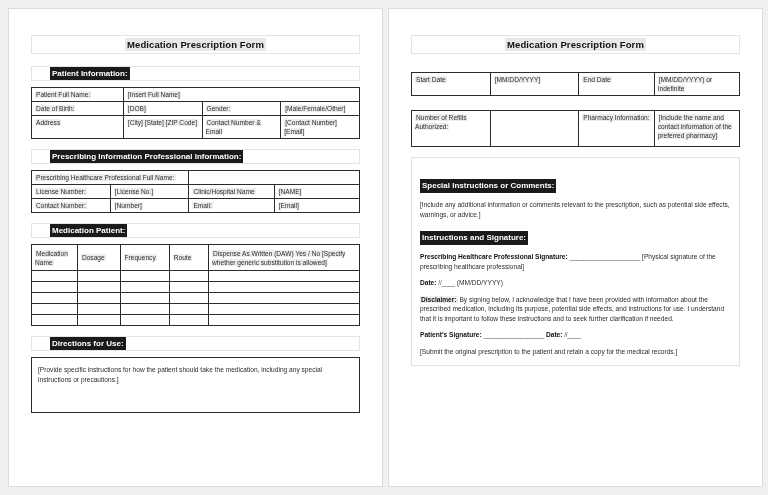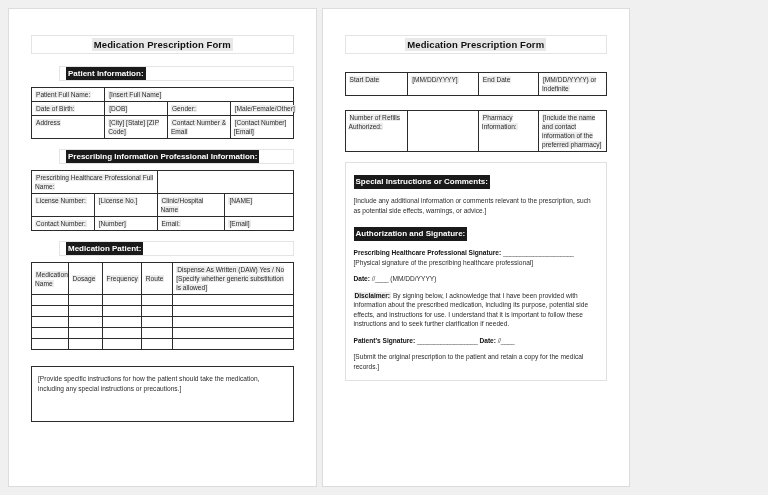--- a/index.html
+++ b/index.html
@@ -1,21 +1,21 @@
 <!DOCTYPE html>
 <html><head>
 <meta charset="utf-8">
 <style>
   html,body{margin:0;padding:0;}
   body{
     width:768px;height:495px;overflow:hidden;
     background:#f0f0f0;
     font-family:"Liberation Sans", sans-serif;
   }
-  .workspace{position:relative;width:630px;height:495px;display:flex;gap:5px;padding:8px 0 0 8px;box-sizing:border-box;}
+  .workspace{position:relative;width:768px;height:495px;display:flex;gap:5px;padding:8px 0 0 8px;box-sizing:border-box;}
   .page{
     background:#ffffff;
     border:1px solid #dcdcdc;
     box-sizing:border-box;
     width:375px;height:479px;
     position:relative;
     overflow:hidden;
   }
   .page-inner{padding:16px 22px 0 22px;}
 
@@ -31,23 +31,22 @@
     background:#e8e8e8;
     padding:1px 2px;
     letter-spacing:.1px;
   }
 
   
   .sec-bar{
     border:1px solid #e4e4e4;
     height:15px;
     display:flex;align-items:center;
-    padding-left:6px;
+    padding-left:18px;
     box-sizing:border-box;
-    margin-left:28px;
   }
   .sec-bar .sec-label{
     font-size:8px;font-weight:bold;color:#ffffff;background:#1a1a1a;
     padding:1px 2px;line-height:11px;white-space:nowrap;
   }
 
   
   table.form{
     border-collapse:collapse;
     width:100%;
@@ -73,21 +72,21 @@
     border:1px solid #2b2b2b;
     min-height:56px;
     padding:7px 6px;
     box-sizing:border-box;
     font-size:6.6px;line-height:9.5px;color:#2c2c2c;
   }
 
   
   .panel{
     border:1px solid #e0e0e0;
-    padding:7px 8px 9px 8px;
+    padding:16px 8px 9px 8px;
     box-sizing:border-box;
   }
   .panel p{margin:0;font-size:6.6px;line-height:9.5px;color:#2c2c2c;}
   .panel .para{margin-top:7px;}
   .hl-dark{font-size:8px;font-weight:bold;color:#fff;background:#1a1a1a;padding:1px 2px;line-height:12px;display:inline-block;}
   .bold{font-weight:bold;color:#111;}
   .blk{background:#ededed;padding:0 1px;}
   .rule{letter-spacing:-0.3px;color:#555;}
 </style>
 </head>
@@ -229,20 +228,23 @@
               <td></td>
               <td></td>
               <td></td>
               <td></td>
             </tr>
           </tbody>
       </table>
 
       <div class="spacer-10"></div>
 
+      <div class="sec-bar">
+        <span class="sec-label">Directions for Use:</span>
+      </div>
 
       <div class="spacer-6"></div>
 
       <div class="textbox">
         <span>[Provide specific instructions for how the patient should take the medication, including any special instructions or precautions.]</span>
       </div>
 
     </div>
   </div>
 
@@ -299,21 +301,21 @@
 
       <div class="spacer-10"></div>
 
       <div class="panel">
 
         <span class="hl-dark">Special Instructions or Comments:</span>
 
         <p class="para">[Include any additional information or comments relevant to the prescription, such as potential side effects, warnings, or advice.]</p>
 
         <div class="para">
-          <span class="hl-dark">Authorization and Signature:</span>
+          <span class="hl-dark">Instructions and Signature:</span>
         </div>
 
         <p class="para">
           <span class="bold">Prescribing Healthcare Professional Signature:</span>
           <span class="rule">_____________________</span>
           <span>[Physical signature of the prescribing healthcare professional]</span>
         </p>
 
         <p class="para">
           <span class="bold">Date:</span>

